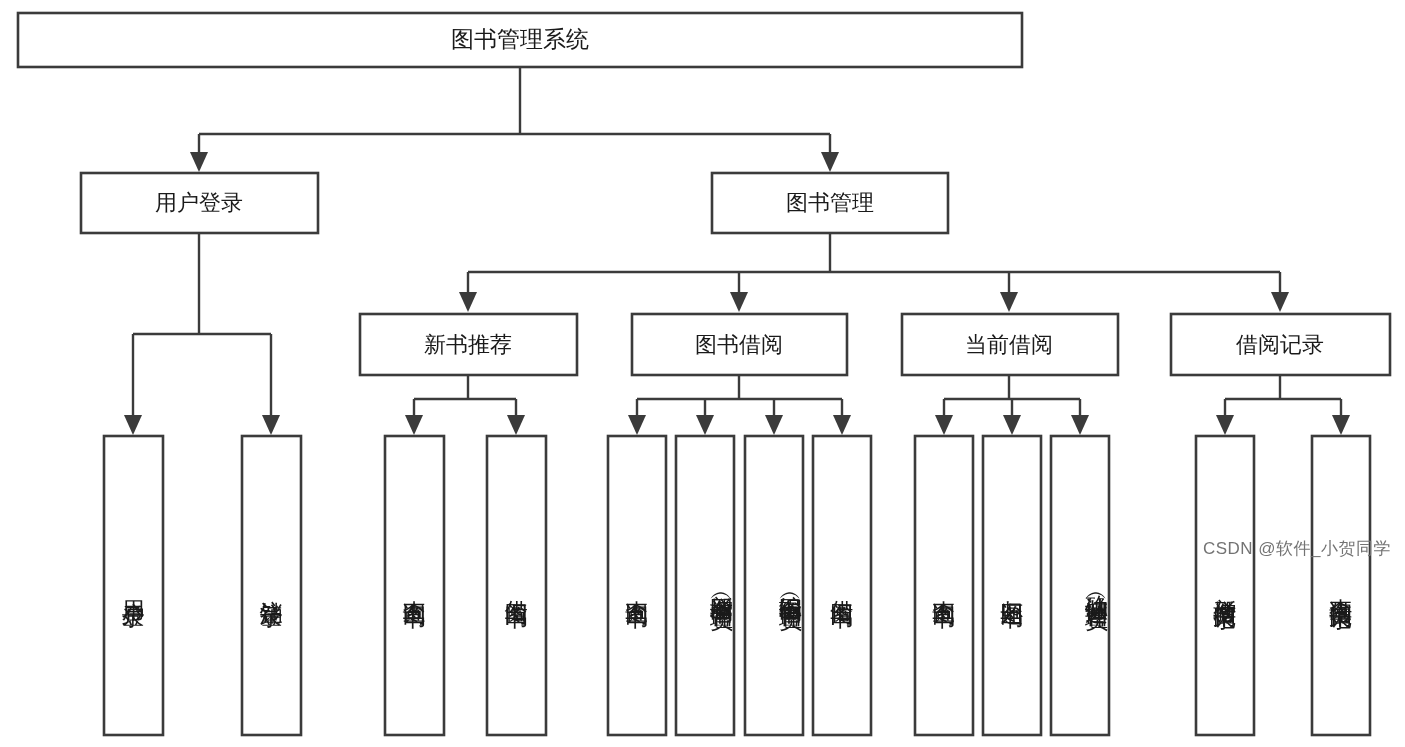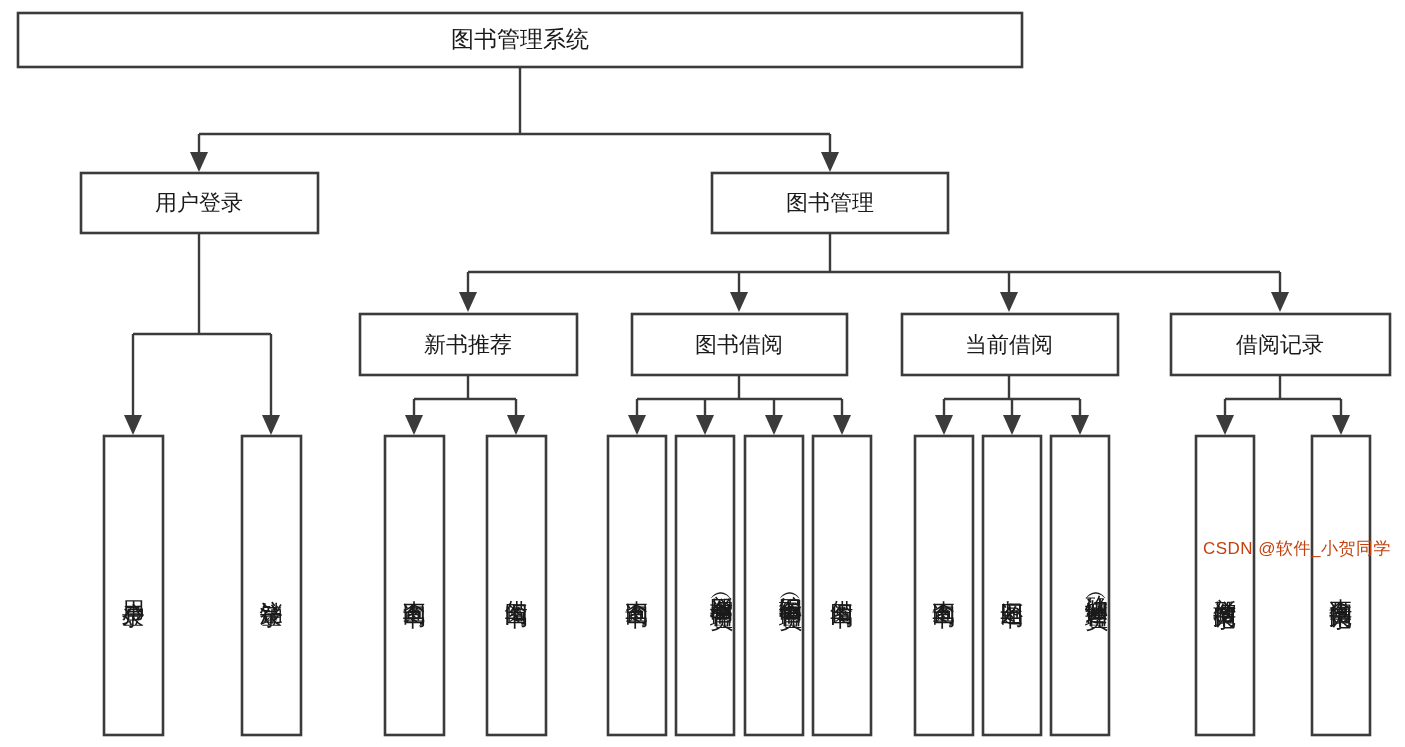--- a/index.html
+++ b/index.html
@@ -67,21 +67,21 @@
     color: #1a1a1a;
     white-space: nowrap;
     pointer-events: none;
   }
   #watermark {
     position: absolute;
     right: 14px;
     bottom: 6px;
     font-family: "Liberation Sans", "DejaVu Sans", sans-serif;
     font-size: 17px;
-    color: #c2410c;
+    color: #737373;
     letter-spacing: 0.5px;
     white-space: nowrap;
     margin-top: 19px;
   }
 </style>
 </head>
 <body>
 
 <div id="diagram-root">
 

